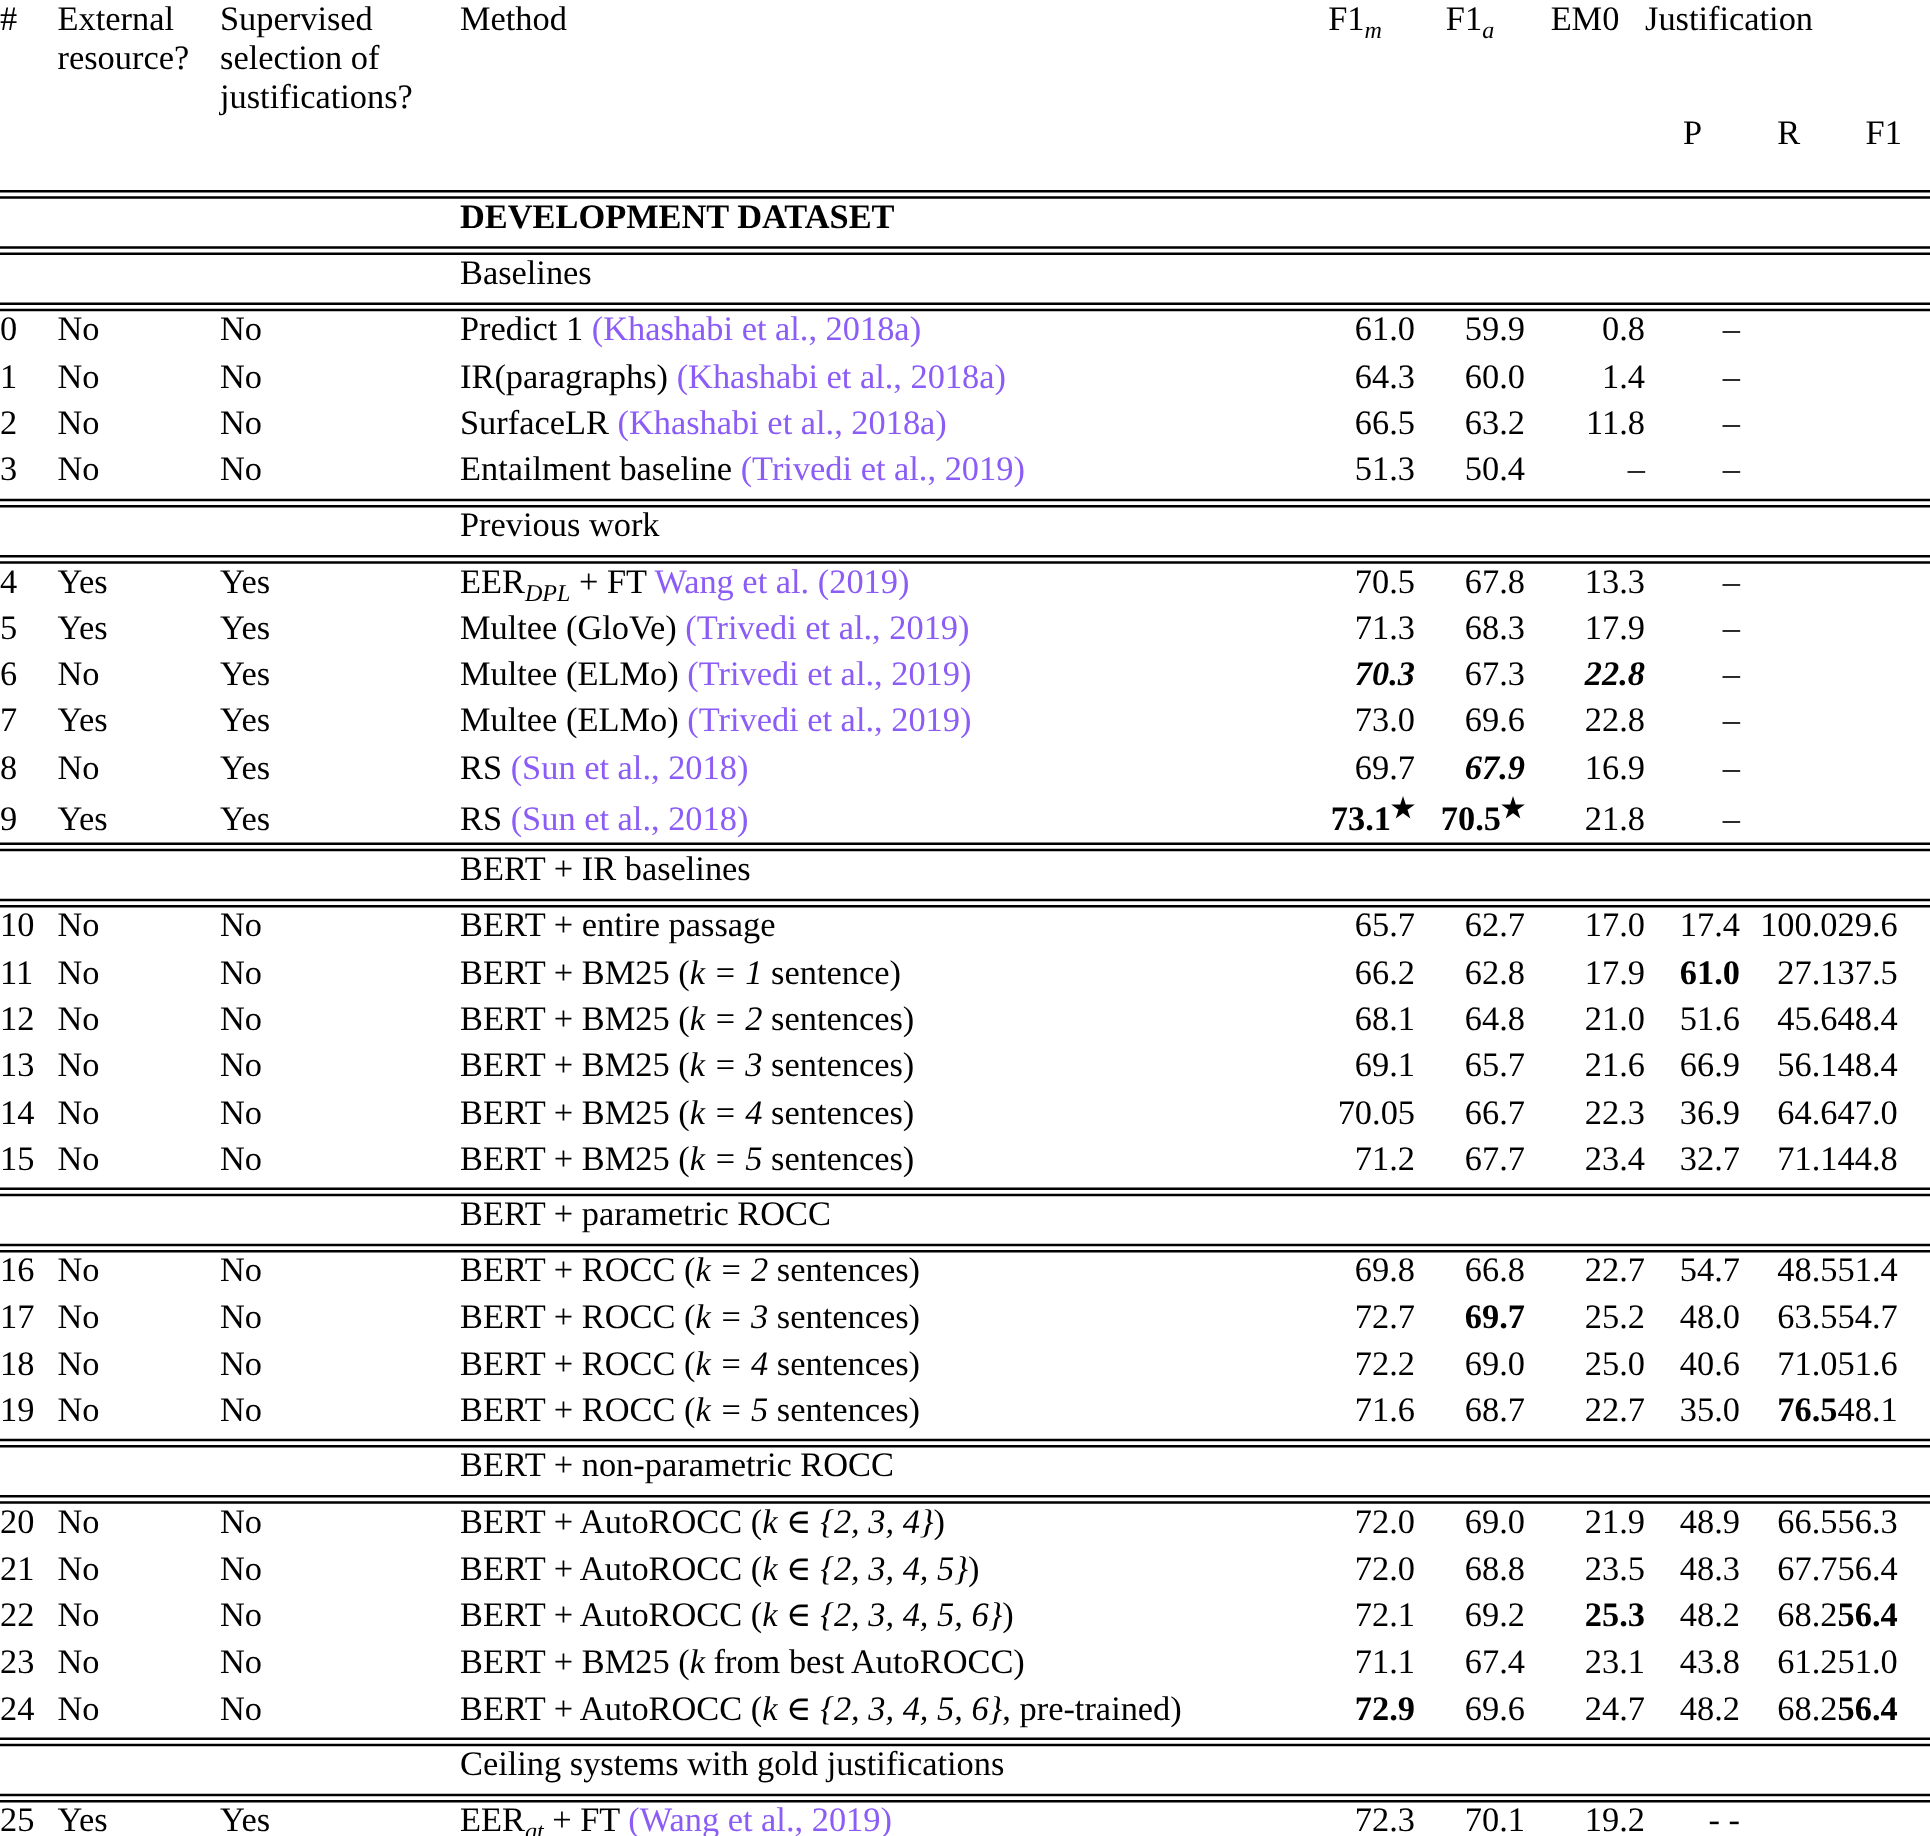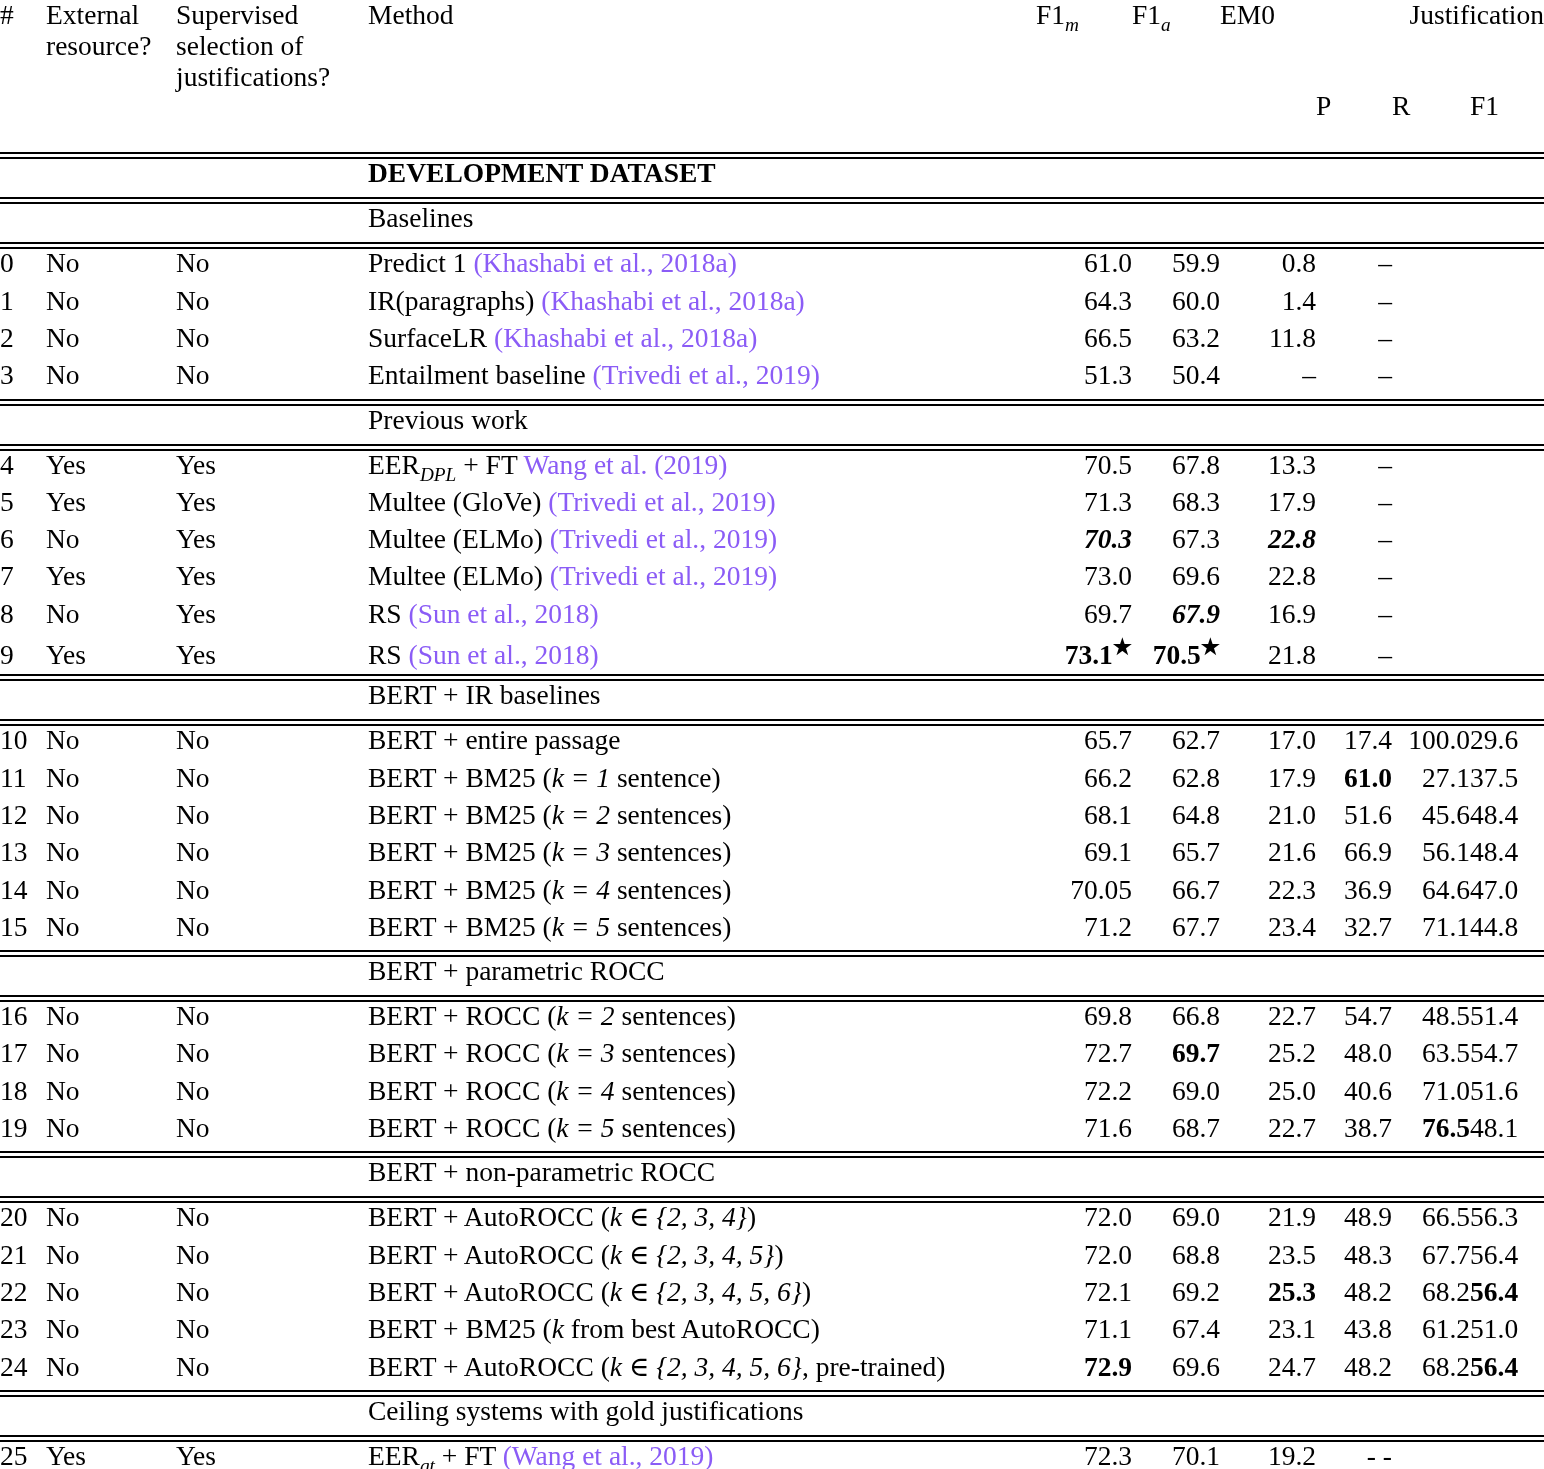--- a/index.html
+++ b/index.html
@@ -41,22 +41,22 @@
   col.c-f1m    { width: 96px; }
   col.c-f1a    { width: 88px; }
   col.c-em0    { width: 96px; }
   col.c-p      { width: 76px; }
   col.c-r      { width: 78px; }
   col.c-f1     { width: 74px; }
 
   
   .hdr td { vertical-align: top; font-size: 27.5px; }
   .hdr-stack { line-height: 1.12; }
-  .hdr-right { text-align: left; padding-right: 6px; }
-  .hdr-center { text-align: right; }
+  .hdr-right { text-align: center; padding-right: 6px; }
+  .hdr-center { text-align: left; }
 
   td.numcell {
     text-align: right;
     padding-right: 7px;
   }
   td.numcell.lastcol { padding-right: 28px; }
 
   td.cell-num  { text-align: left; padding-left: 2px; }
   td.cell-ext  { text-align: left; padding-left: 4px; }
   td.cell-sup  { text-align: left; padding-left: 2px; }
@@ -440,21 +440,21 @@
           <td class="numcell lastcol">51.6</td>
         </tr>
         <tr class="datarow">
           <td class="cell-num">19</td>
           <td class="cell-ext">No</td>
           <td class="cell-sup">No</td>
           <td class="cell-meth">BERT + ROCC (<span class="math">k</span> <span class="math">=&nbsp;</span><span class="math">5</span> sentences)</td>
           <td class="numcell">71.6</td>
           <td class="numcell">68.7</td>
           <td class="numcell">22.7</td>
-          <td class="numcell">38.7</td>
+          <td class="numcell">35.0</td>
           <td class="numcell"><b class="bold">76.5</b></td>
           <td class="numcell lastcol">48.1</td>
         </tr>
         <tr class="rule-double">
           <td colspan="10">
             <div></div>
           </td>
         </tr>
         <tr class="sectionrow">
           <td colspan="3"></td>

